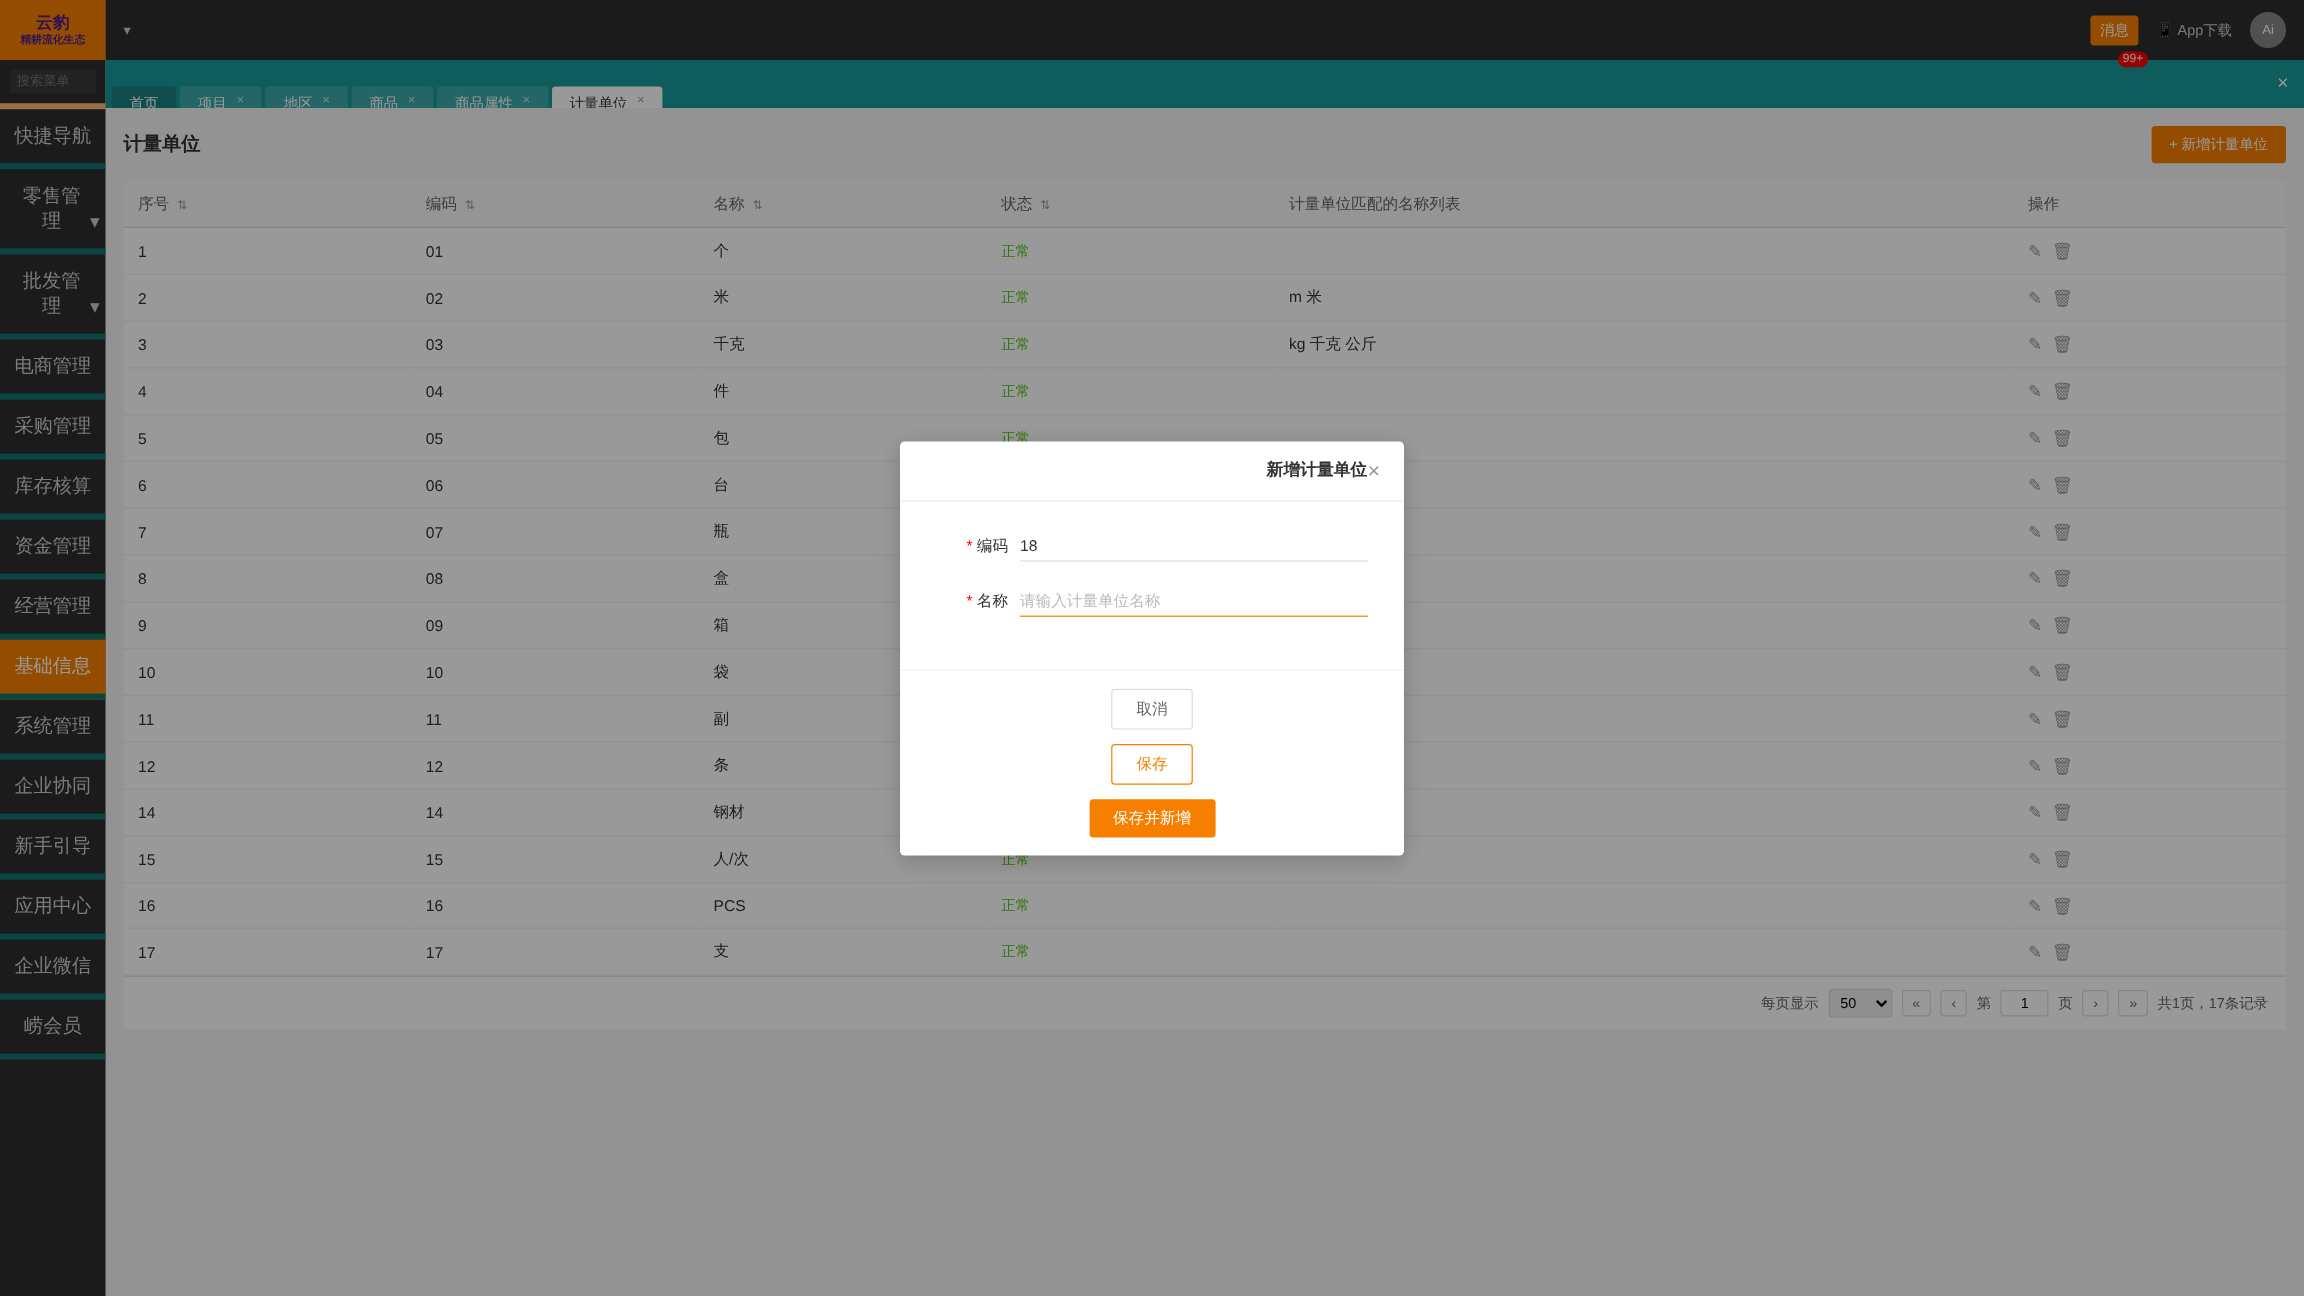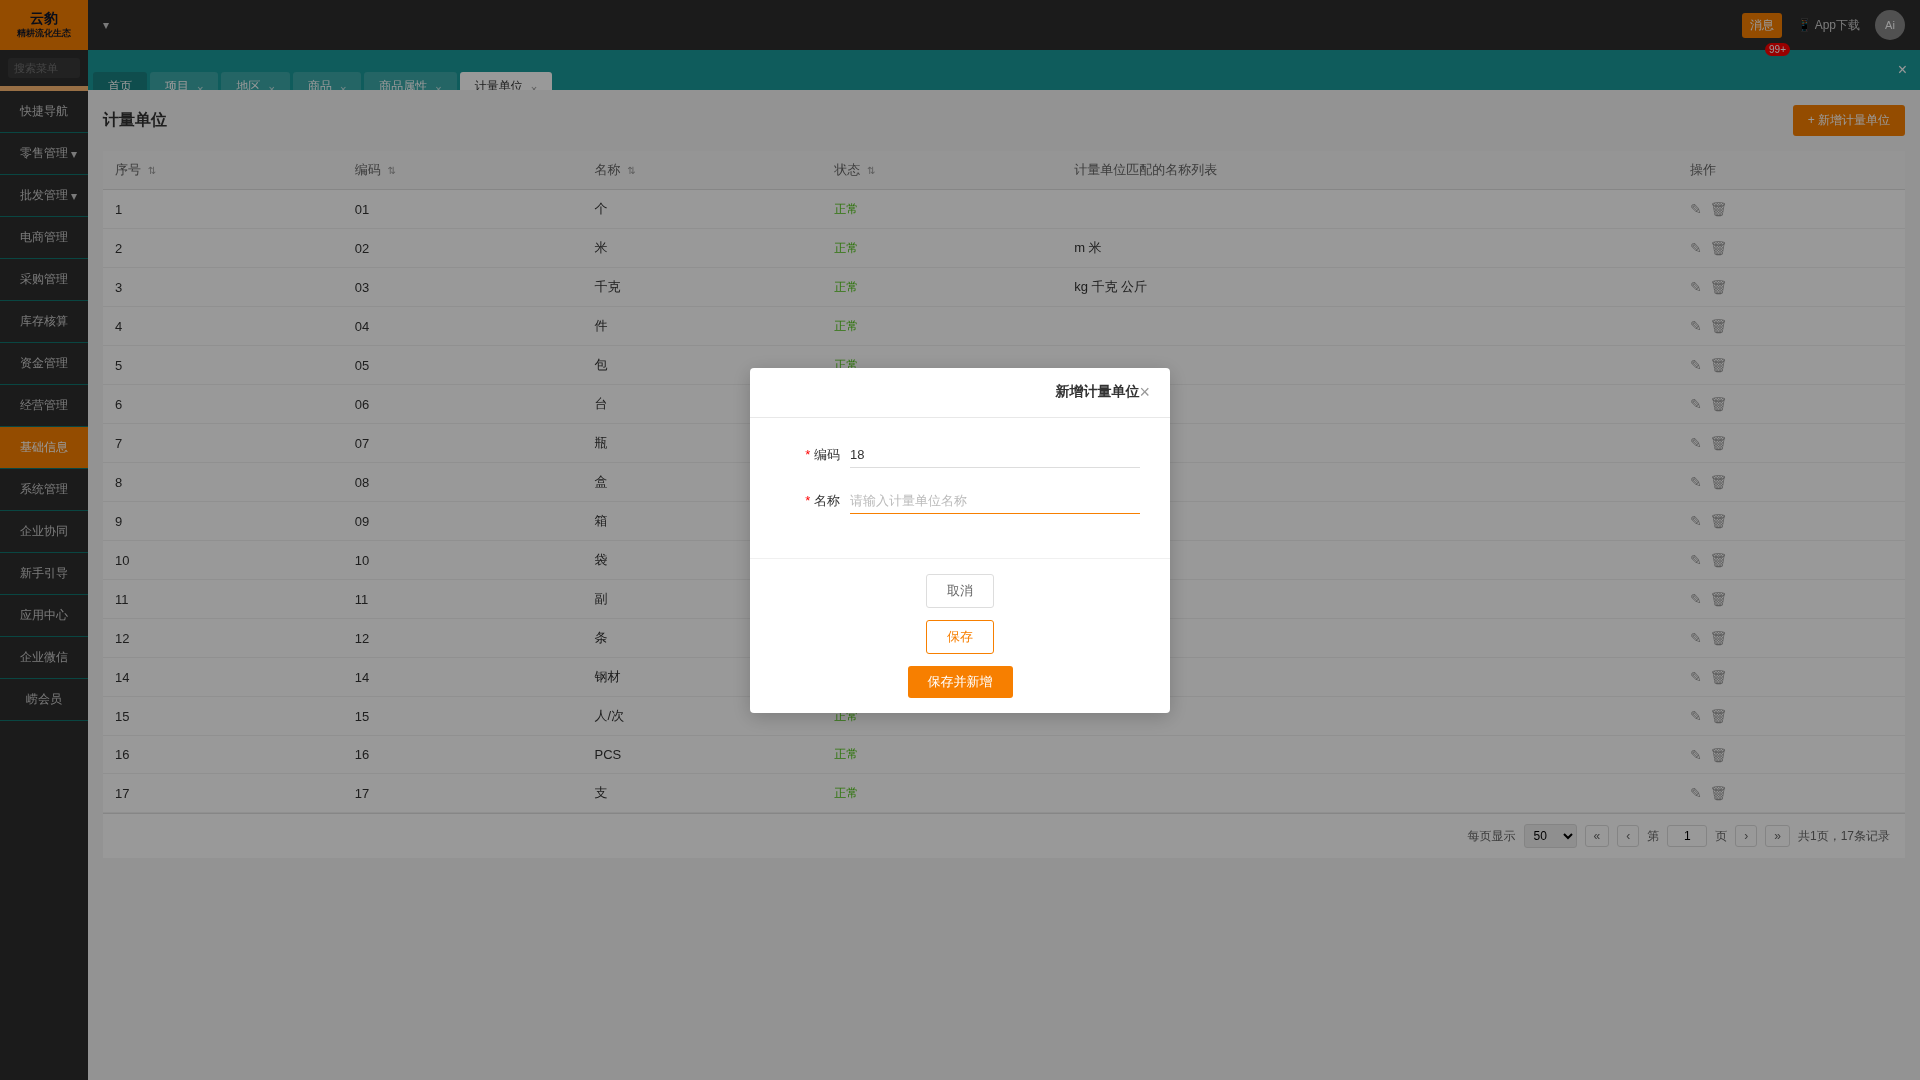--- a/index.html
+++ b/index.html
@@ -13,33 +13,33 @@
       flex-direction: column;
       flex-shrink: 0;
       height: 100%;
     }
     .sidebar-logo {
       background: #f77f00;
       height: 50px;
       display: flex;
       align-items: center;
       justify-content: center;
-      color: #0f172a;
+      color: #4c1d95;
       font-size: 12px;
       font-weight: bold;
       padding: 5px;
       text-align: center;
     }
     .sidebar-item {
       color: #ccc;
       padding: 12px 5px;
       text-align: center;
-      font-size: 12px;
-      cursor: pointer;
-      border-bottom: 1px solid #0f766e;
+      font-size: 16px;
+      cursor: pointer;
+      border-bottom: 5px solid #0f766e;
       font-family: Liberation Serif, serif;
     }
     .sidebar-item.active { background: #f77f00; color: white; }
     .sidebar-item-with-arrow { display: flex; align-items: flex-end; justify-content: center; gap: 3px; padding-left: 14px; }
 
     
     .main-area {
       flex: 1;
       display: flex;
       flex-direction: column;
@@ -103,21 +103,21 @@
       padding: 0 5px;
     }
     .tab-item {
       background: rgba(255,255,255,0.15);
       color: white;
       padding: 6px 15px;
       border-radius: 3px 3px 0 0;
       font-size: 12px;
       cursor: pointer;
       display: flex;
-      align-items: flex-end;
+      align-items: flex-start;
       gap: 5px;
       margin-right: 3px;
       white-space: nowrap;
       margin-top: 32px;
     }
     .tab-item.active { background: white; color: #333; }
     .tab-item.home { background: #1a8080; color: white; }
     .tab-close {
       font-size: 11px;
       color: rgba(255,255,255,0.7);

